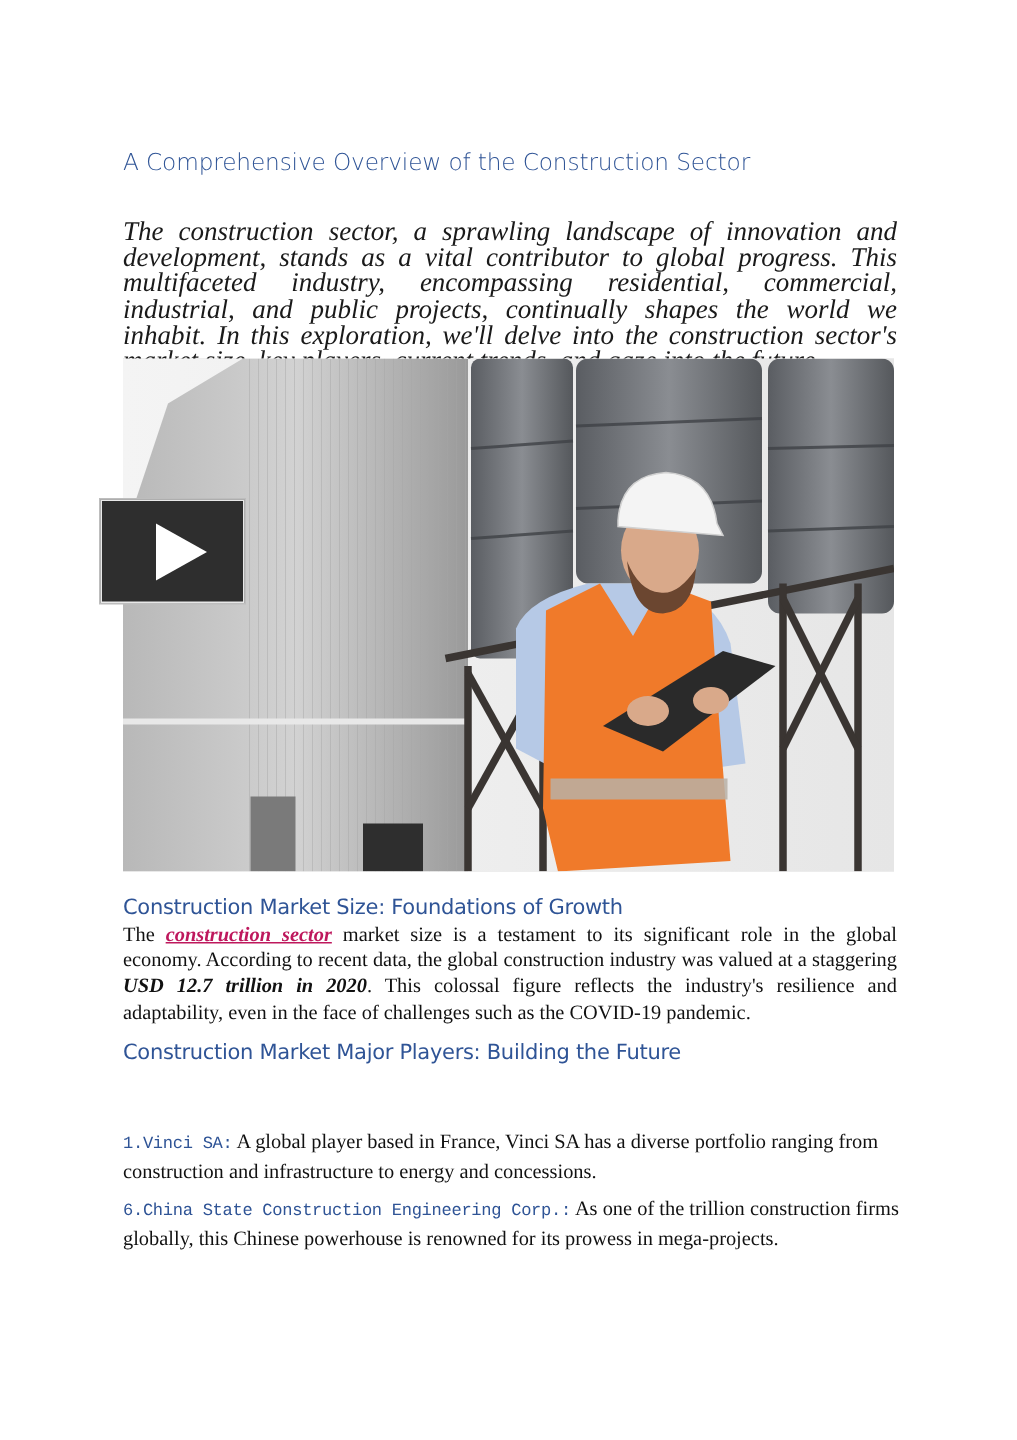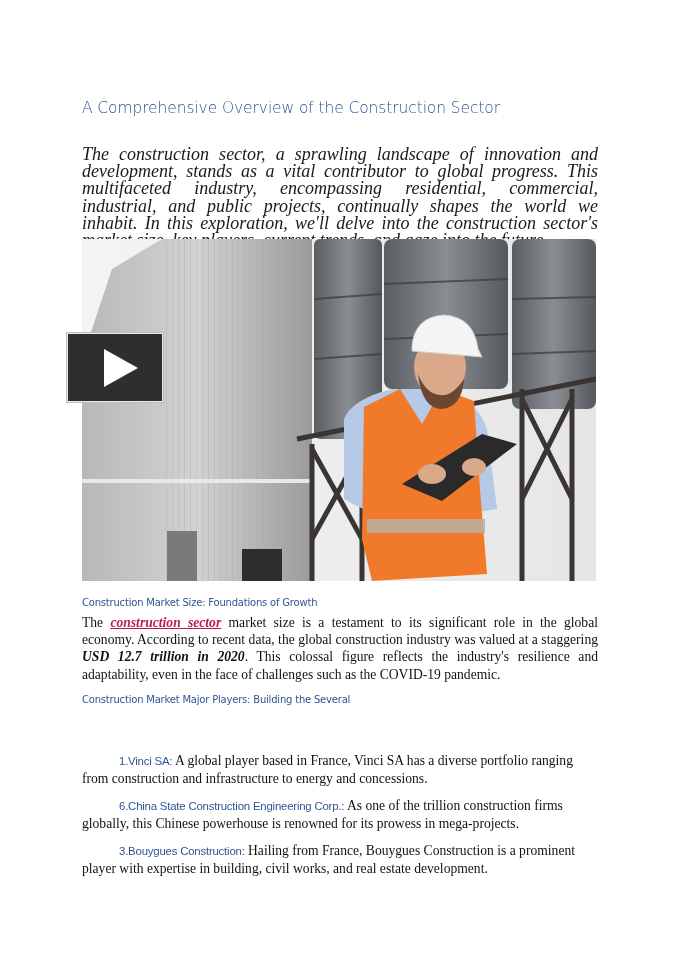--- a/index.html
+++ b/index.html
@@ -28,34 +28,34 @@
     background: #2e2e2e; border: 1.5px solid #e8e8e8; box-sizing: border-box;
     box-shadow: 0 0 0 1px #bdbdbd; cursor: pointer;
   }
   .play .tri {
     position: absolute; left: 36px; top: 15px; width: 0; height: 0;
     border-top: 19px solid transparent; border-bottom: 19px solid transparent;
     border-left: 34px solid #ffffff;
   }
   .h2 {
     position: absolute; left: 82px; font-family: "DejaVu Sans", sans-serif;
-    font-size: 10px; color: #2f5496; white-space: nowrap; letter-spacing: -0.2px;
+    font-size: 14px; color: #2f5496; white-space: nowrap; letter-spacing: -0.2px;
   }
   .para {
     position: absolute; left: 82px; width: 516px;
     font-family: "Liberation Serif", serif; font-size: 13.6px; line-height: 17.2px;
     text-align: justify; color: #111;
   }
   .link { color: #be185d; font-weight: bold; font-style: italic; text-decoration: underline; cursor: pointer; }
   .bi { font-weight: bold; font-style: italic; }
   .item {
     position: absolute; left: 82px; width: 520px;
     font-family: "Liberation Serif", serif; font-size: 13.6px; line-height: 18px; color: #111;
   }
-  .item .lbl { font-family: Liberation Sans, sans-serif; font-size: 11.4px; color: #2f5496; letter-spacing: -0.2px; margin-left: 37px; }
+  .item .lbl { font-family: Liberation Mono, monospace; font-size: 11.4px; color: #2f5496; letter-spacing: -0.2px; }
 </style>
 </head>
 <body>
 
 <div class="page">
 
   <div class="title">A Comprehensive  Overview of the Construction  Sector</div>
 
   <div class="intro">The construction sector, a sprawling landscape of innovation and development, stands as a vital contributor to global progress. This multifaceted industry, encompassing residential, commercial, industrial, and public projects, continually shapes the world we inhabit. In this exploration, we'll delve into the construction sector's market size, key players, current trends, and gaze into the future.</div>
 
@@ -134,22 +134,21 @@
   </div>
 
   <div class="play">
     <span class="tri"></span>
   </div>
 
   <div class="h2" style="top:597px;">Construction Market Size: Foundations of Growth</div>
 
   <div class="para" style="top:614px;"><span>The </span><a class="link">construction sector</a><span> market size is a testament to its significant role in the global economy. According to recent data, the global construction industry was valued at a staggering </span><span class="bi">USD 12.7 trillion in 2020</span><span>. This colossal figure reflects the industry's resilience and adaptability, even in the face of challenges such as the COVID-19 pandemic.</span></div>
 
-  <div class="h2" style="top:694px;">Construction Market Major Players: Building the Several</div>
+  <div class="h2" style="top:694px;">Construction Market Major Players: Building the Future</div>
 
 
   <div class="item" style="top:752px;"><span class="lbl">1.Vinci  SA:</span><span> A global player based in  France, Vinci  SA has a diverse portfolio ranging from construction and infrastructure to energy and concessions.</span></div>
 
   <div class="item" style="top:797px;"><span class="lbl">6.China State Construction Engineering Corp.:</span><span> As one of the trillion construction firms globally,  this Chinese powerhouse is renowned for its prowess in mega-projects.</span></div>
 
-  <div class="item" style="top:842px;"><span class="lbl">3.Bouygues Construction:</span><span> Hailing  from France, Bouygues Construction is a prominent player with expertise in building, civil works, and real estate development.</span></div>
 
 </div>
 
 </body></html>

